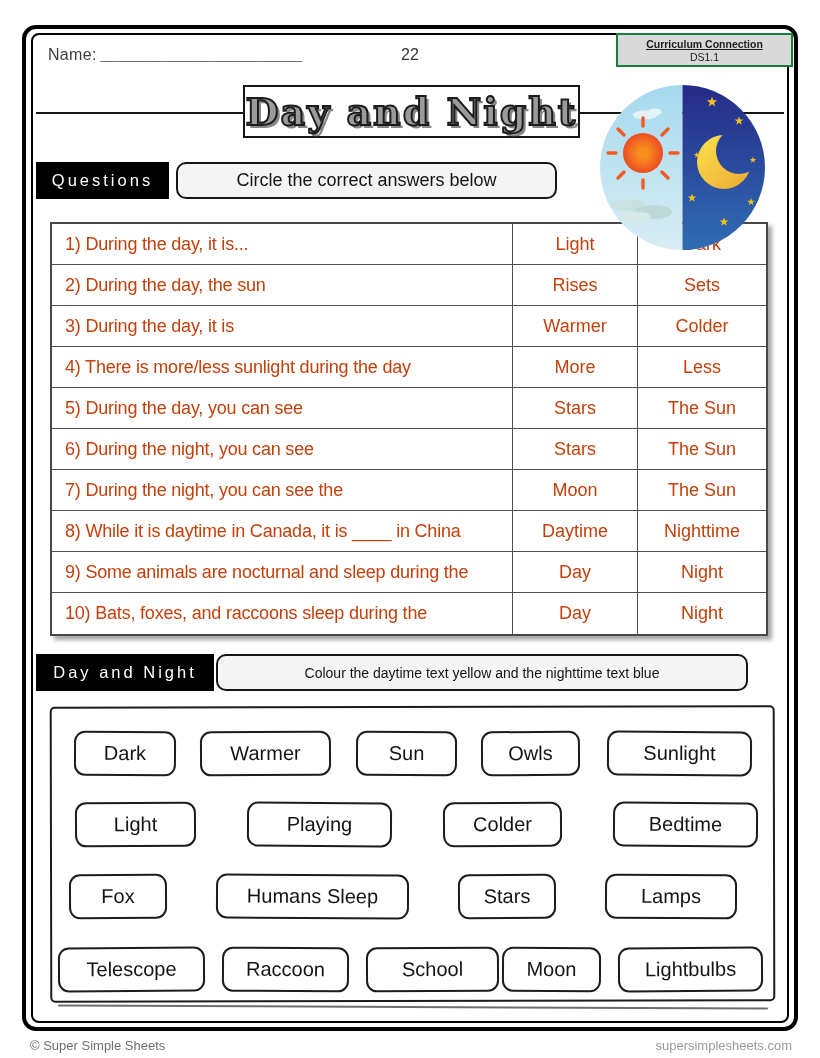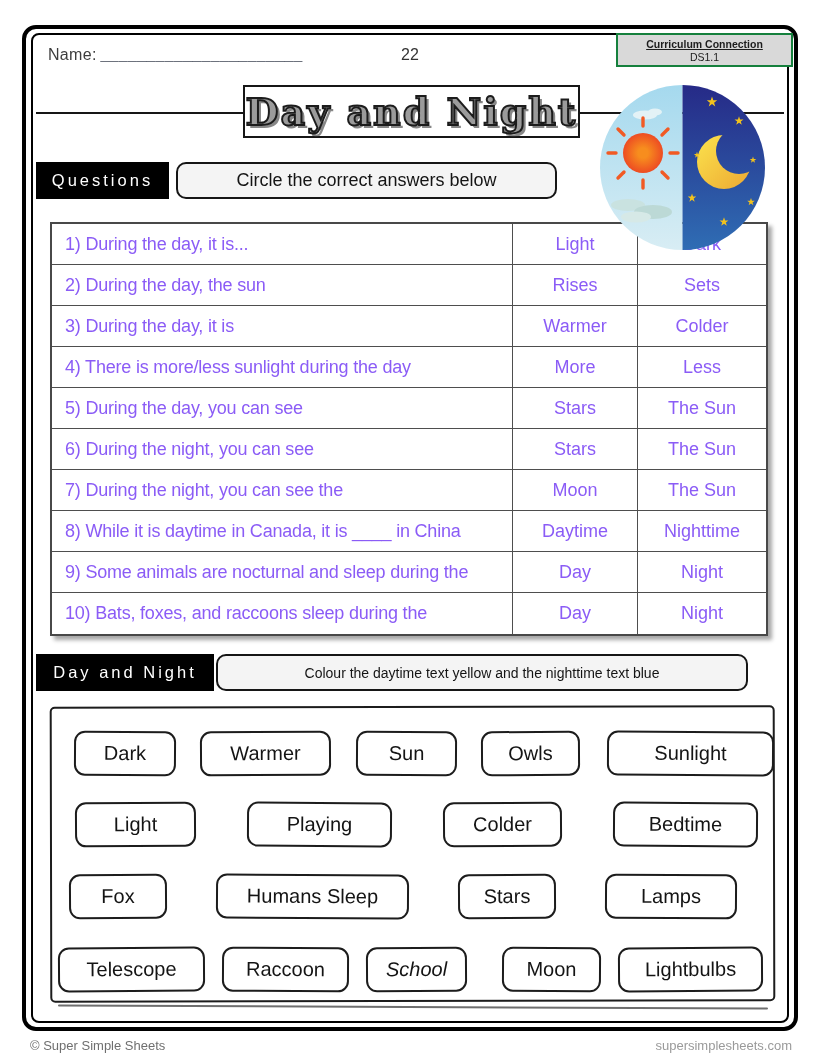--- a/index.html
+++ b/index.html
@@ -33,21 +33,21 @@
   .bar-c{left:36px;top:654px;width:178px;}
   .instruction{position:absolute;height:37px;background:#f4f4f4;border:2px solid #161616;border-radius:10px;
     box-sizing:border-box;display:flex;align-items:center;justify-content:center;font-size:18px;color:#141414;z-index:3;}
   .instr-q{left:176px;top:162px;width:381px;}
   .instr-c{left:216px;top:654px;width:532px;font-size:14px;}
   
   .qtable{position:absolute;left:50px;top:222px;width:718px;border:2px solid #484848;
     box-sizing:border-box;background:#fff;box-shadow:4px 4px 4px rgba(0,0,0,.35);z-index:1;}
   .qrow{display:flex;height:41px;border-bottom:1.5px solid #4e4e4e;box-sizing:border-box;}
   .qrow:last-child{border-bottom:none;}
-  .qcell{display:flex;align-items:center;box-sizing:border-box;font-size:18px;color:#8b5cf6;}
+  .qcell{display:flex;align-items:center;box-sizing:border-box;font-size:18px;color:#c2410c;}
   .qq{flex:0 0 461px;padding-left:13px;border-right:1.5px solid #4e4e4e;letter-spacing:-.2px;}
   .qa{flex:0 0 125px;justify-content:center;border-right:1.5px solid #4e4e4e;}
   .qb{flex:1;justify-content:center;}
   
   .bank-box{position:absolute;left:50px;top:706px;width:725px;height:296px;border:2.5px solid #1c1c1c;
     border-radius:5px;box-sizing:border-box;transform:rotate(-0.12deg);z-index:1;}
   .bank-squiggle{position:absolute;left:58px;top:1006px;width:710px;height:2px;background:#6e6e6e;
     transform:rotate(0.25deg);border-radius:2px;z-index:1;}
   .word-btn{position:absolute;height:45px;border:2px solid #1c1c1c;border-radius:11px;background:#fff;
     box-sizing:border-box;display:flex;align-items:center;justify-content:center;font-size:20px;color:#141414;z-index:2;}
@@ -205,33 +205,33 @@
   <div class="bar bar-c">Day and Night</div>
   <div class="instruction instr-c">Colour the daytime text yellow and the nighttime text blue</div>
 
   <div class="bank-box"></div>
   <div class="bank-squiggle"></div>
 
   <div class="word-btn" style="left:74px;top:731px;width:102px;">Dark</div>
   <div class="word-btn" style="left:200px;top:731px;width:131px;">Warmer</div>
   <div class="word-btn" style="left:356px;top:731px;width:101px;">Sun</div>
   <div class="word-btn" style="left:481px;top:731px;width:99px;">Owls</div>
-  <div class="word-btn" style="left:607px;top:731px;width:167px;">Sunlight</div>
+  <div class="word-btn" style="left:607px;top:731px;width:145px;">Sunlight</div>
 
   <div class="word-btn" style="left:75px;top:802px;width:121px;">Light</div>
   <div class="word-btn" style="left:247px;top:802px;width:145px;">Playing</div>
   <div class="word-btn" style="left:443px;top:802px;width:119px;">Colder</div>
   <div class="word-btn" style="left:613px;top:802px;width:145px;">Bedtime</div>
 
   <div class="word-btn" style="left:69px;top:874px;width:98px;">Fox</div>
   <div class="word-btn" style="left:216px;top:874px;width:193px;">Humans Sleep</div>
   <div class="word-btn" style="left:458px;top:874px;width:98px;">Stars</div>
   <div class="word-btn" style="left:605px;top:874px;width:132px;">Lamps</div>
 
   <div class="word-btn" style="left:58px;top:947px;width:147px;">Telescope</div>
   <div class="word-btn" style="left:222px;top:947px;width:127px;">Raccoon</div>
-  <div class="word-btn" style="left:366px;top:947px;width:101px;font-style:italic;">School</div>
+  <div class="word-btn" style="left:366px;top:947px;width:133px;">School</div>
   <div class="word-btn" style="left:502px;top:947px;width:99px;">Moon</div>
   <div class="word-btn" style="left:618px;top:947px;width:145px;">Lightbulbs</div>
 
   <div class="footer-left">© Super Simple Sheets</div>
   <div class="footer-right">supersimplesheets.com</div>
 </div>
 
 </body></html>

